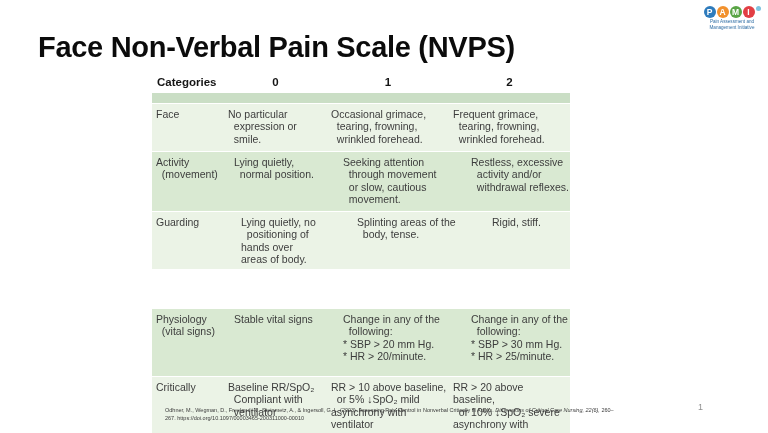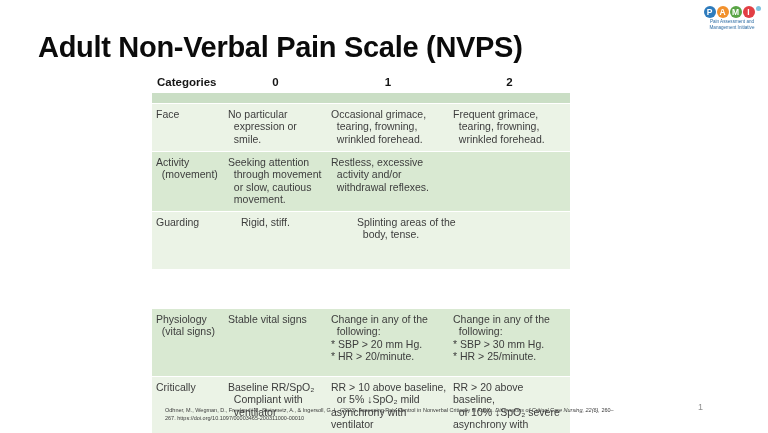--- a/index.html
+++ b/index.html
@@ -36,21 +36,21 @@
   .th-num { text-align:center; }
   .strip { height:10px; background:#cade c5; }
   .strip, .bottom-strip { height:10px; background:#cadec5; margin-bottom:1px; }
   .bottom-strip { height:3px; margin-bottom:0; }
   .trow {
     display:grid; grid-template-columns:72px 103px 122px 121px;
     margin-bottom:1px; padding-top:4px; box-sizing:border-box;
     font-size:10.5px; line-height:1.18; color:#3d3d3d;
   }
   .trow.pale { background:#ebf3e6; }
-  .trow.med  { background:#d9e9d2; }
+  .trow.med  { background:#d9e9d2;gap:6px; }
   .r-face        { min-height:47px; }
   .r-activity    { min-height:59px; }
   .r-guarding    { min-height:57px;gap:13px; }
   .r-physiology  { min-height:67px;margin-top:40px; }
   .r-respiratory { min-height:60px; }
   .cell { white-space:pre-line; padding-left:4px; padding-right:2px; }
   .cat  { }
 
   
   .citation {
@@ -75,21 +75,21 @@
       <span class="logo-letter" style="background:#2e7bbc">P</span>
       <span class="logo-letter" style="background:#f2912d">A</span>
       <span class="logo-letter" style="background:#5aa546">M</span>
       <span class="logo-letter" style="background:#e23f44">I</span>
       <span class="logo-mark"></span>
     </div>
     <div class="logo-tagline">Pain Assessment and
 Management Initiative</div>
   </div>
 
-  <div class="title">Adult Non-Verbal Pain Scale (NVPS)</div>
+  <div class="title">Face Non-Verbal Pain Scale (NVPS)</div>
 
   <div class="nvps-table">
     <div class="thead">
       <div class="th-cat">Categories</div>
       <div class="th-num">0</div>
       <div class="th-num">1</div>
       <div class="th-num">2</div>
     </div>
 
     <div class="strip"></div>
@@ -103,34 +103,40 @@
 &nbsp;&nbsp;tearing, frowning,
 &nbsp;&nbsp;wrinkled forehead.</div>
       <div class="cell">Frequent grimace,
 &nbsp;&nbsp;tearing, frowning,
 &nbsp;&nbsp;wrinkled forehead.</div>
     </div>
 
     <div class="trow med r-activity">
       <div class="cell cat">Activity
 &nbsp;&nbsp;(movement)</div>
+      <div class="cell">Lying quietly,
+&nbsp;&nbsp;normal position.</div>
       <div class="cell">Seeking attention
 &nbsp;&nbsp;through movement
 &nbsp;&nbsp;or slow, cautious
 &nbsp;&nbsp;movement.</div>
       <div class="cell">Restless, excessive
 &nbsp;&nbsp;activity and/or
 &nbsp;&nbsp;withdrawal reflexes.</div>
     </div>
 
     <div class="trow pale r-guarding">
       <div class="cell cat">Guarding</div>
-      <div class="cell">Rigid, stiff.</div>
+      <div class="cell">Lying quietly, no
+&nbsp;&nbsp;positioning of
+hands over
+areas of body.</div>
       <div class="cell">Splinting areas of the
 &nbsp;&nbsp;body, tense.</div>
+      <div class="cell">Rigid, stiff.</div>
     </div>
 
     <div class="trow med r-physiology">
       <div class="cell cat">Physiology
 &nbsp;&nbsp;(vital signs)</div>
       <div class="cell">Stable vital signs</div>
       <div class="cell">Change in any of the
 &nbsp;&nbsp;following:
 * SBP &gt; 20 mm Hg.
 * HR &gt; 20/minute.</div>

